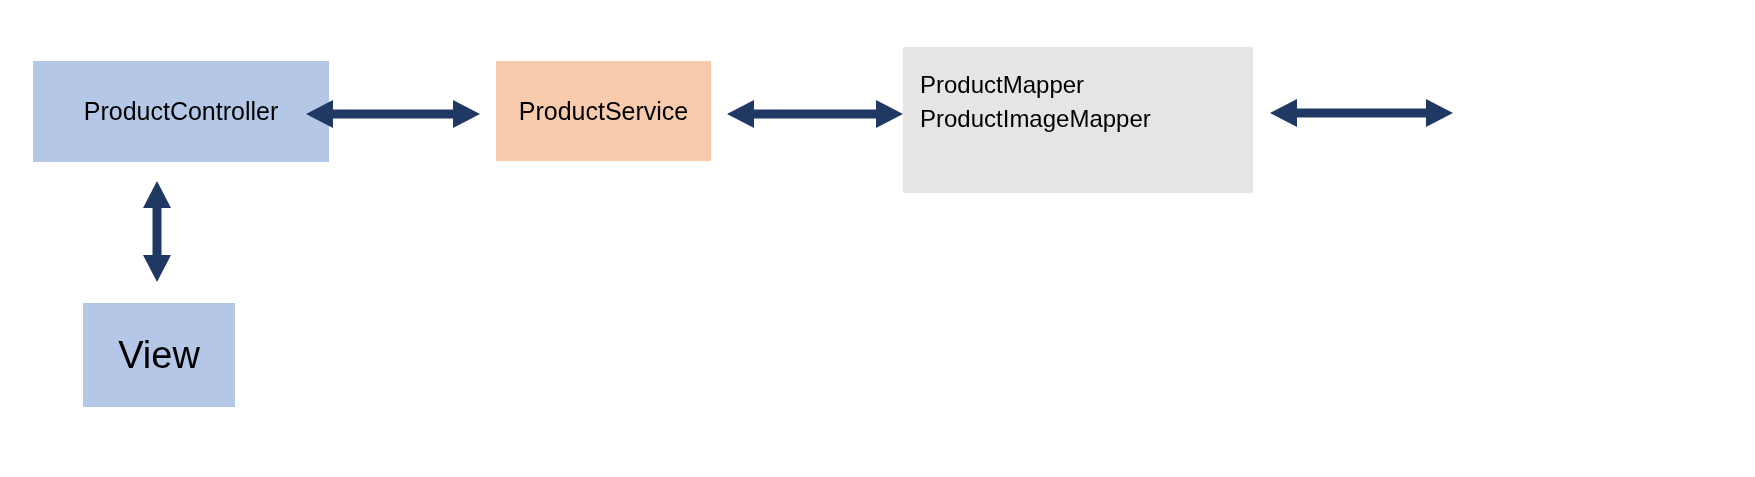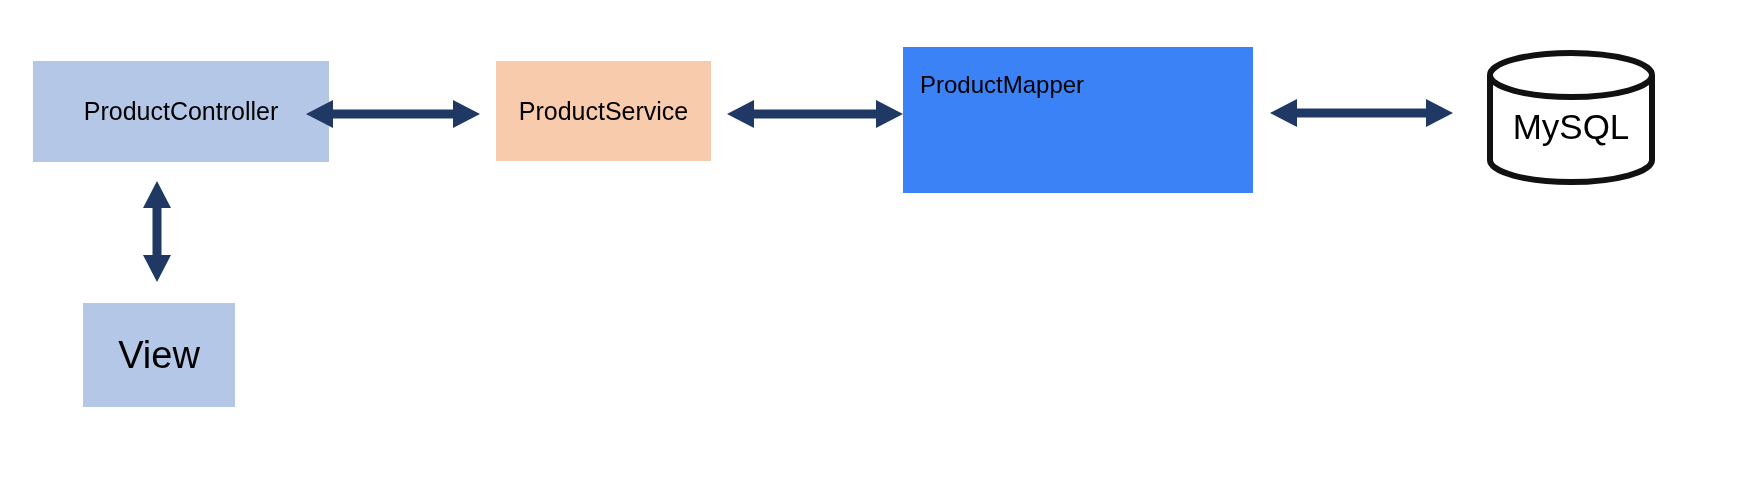--- a/index.html
+++ b/index.html
@@ -29,21 +29,21 @@
   }
 
   .node-service {
     left: 496px; top: 61px; width: 215px; height: 100px;
     background: #f8cbad;
     font-size: 25px;
   }
 
   .node-mappers {
     left: 903px; top: 47px; width: 350px; height: 146px;
-    background: #3b82f6;
+    background: #e5e5e5;
     display: block;
     padding: 21px 0 0 17px;
     font-size: 24px;
   }
   .node-mappers .mapper-line {
     line-height: 34px;
     white-space: nowrap;
   }
 
   .node-view {
@@ -85,33 +85,27 @@
   <div class="node node-service">
     <span>ProductService</span>
   </div>
 
   <svg class="arrow-svg" style="left:727px; top:99px;" width="176" height="30" viewBox="0 0 176 30">
     <path class="arrow-shape" d="M0,15 L27,1 L27,10.5 L149,10.5 L149,1 L176,15 L149,29 L149,19.5 L27,19.5 L27,29 Z" fill="#1f3864"></path>
   </svg>
 
   <div class="node node-mappers">
     <div class="mapper-line">ProductMapper</div>
+    <div class="mapper-line">ProductImageMapper</div>
   </div>
 
   <svg class="arrow-svg" style="left:1270px; top:98px;" width="183" height="30" viewBox="0 0 183 30">
     <path class="arrow-shape" d="M0,15 L27,1 L27,10.5 L156,10.5 L156,1 L183,15 L156,29 L156,19.5 L27,19.5 L27,29 Z" fill="#1f3864"></path>
   </svg>
 
-  <div class="cylinder-wrap">
-    <svg width="174" height="139" viewBox="0 0 174 139">
-      <path class="cyl-shape" d="M6,26 L6,111 A81,22 0 0 0 168,111 L168,26" stroke="#111111"></path>
-      <ellipse class="cyl-shape" cx="87" cy="26" rx="81" ry="22" stroke="#111111"></ellipse>
-    </svg>
-    <div class="db-label">MySQL</div>
-  </div>
 
   <svg class="arrow-svg" style="left:142px; top:181px;" width="30" height="101" viewBox="0 0 30 101">
     <path class="arrow-shape" d="M15,0 L29,27 L19.5,27 L19.5,74 L29,74 L15,101 L1,74 L10.5,74 L10.5,27 L1,27 Z" fill="#1f3864"></path>
   </svg>
 
   <div class="node node-view">
     <span>View</span>
   </div>
 
 </div>

